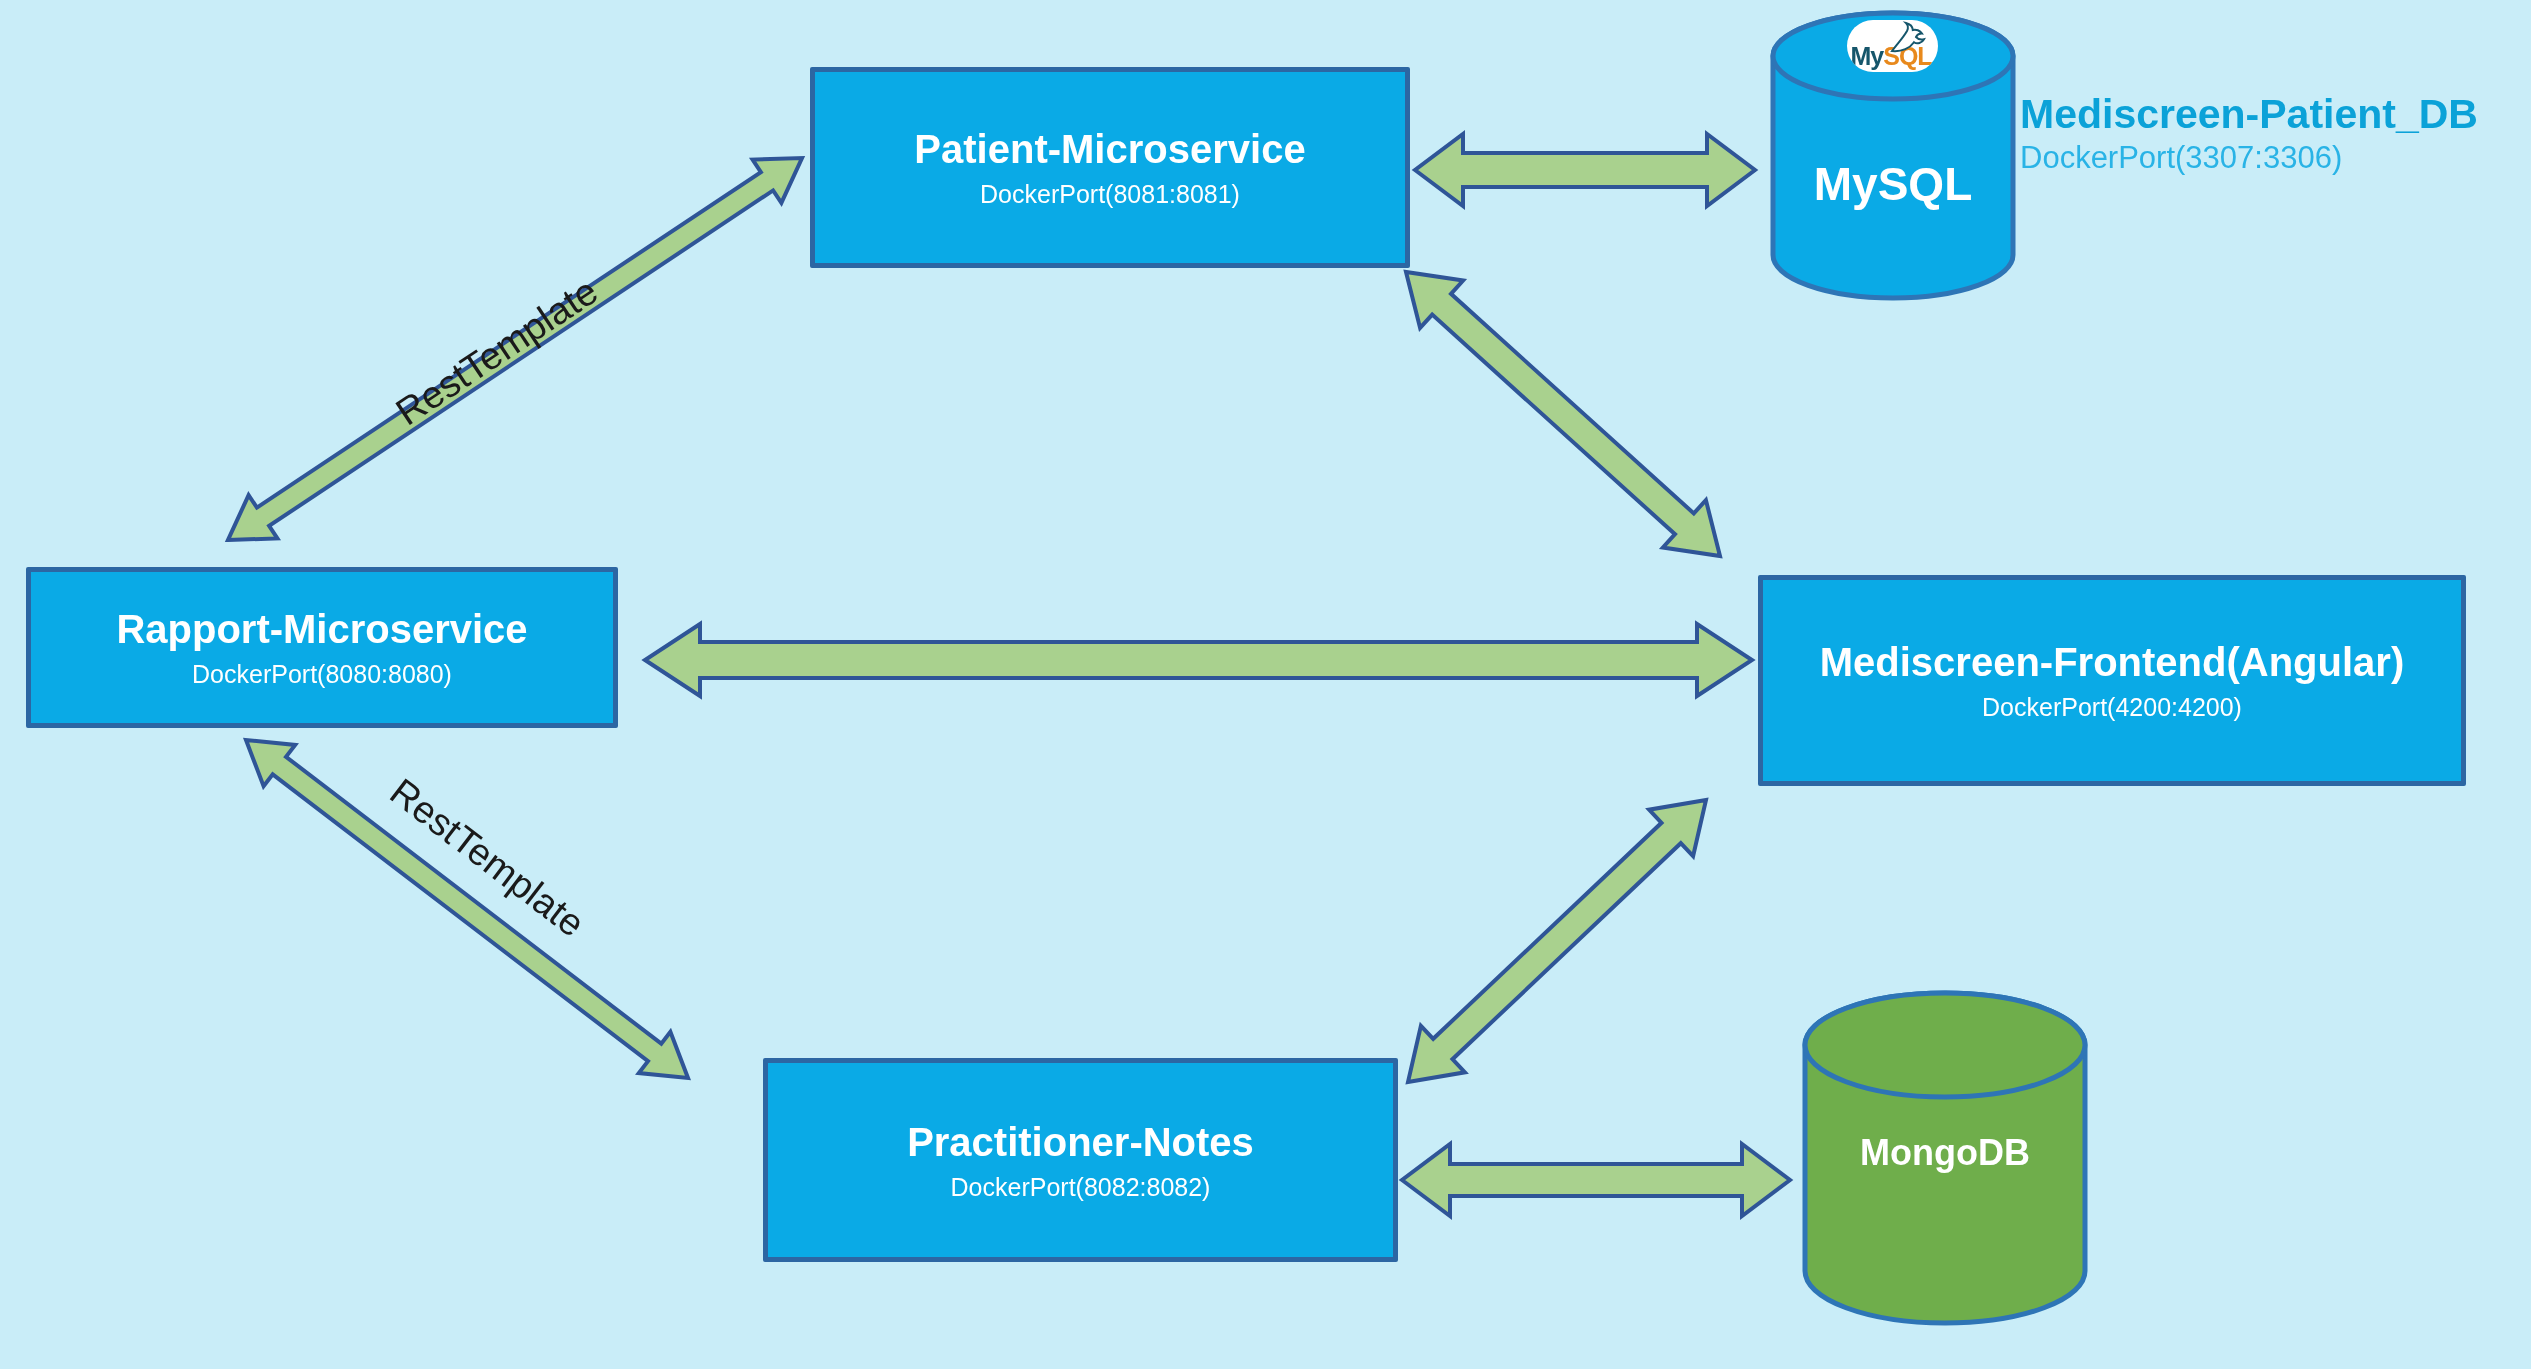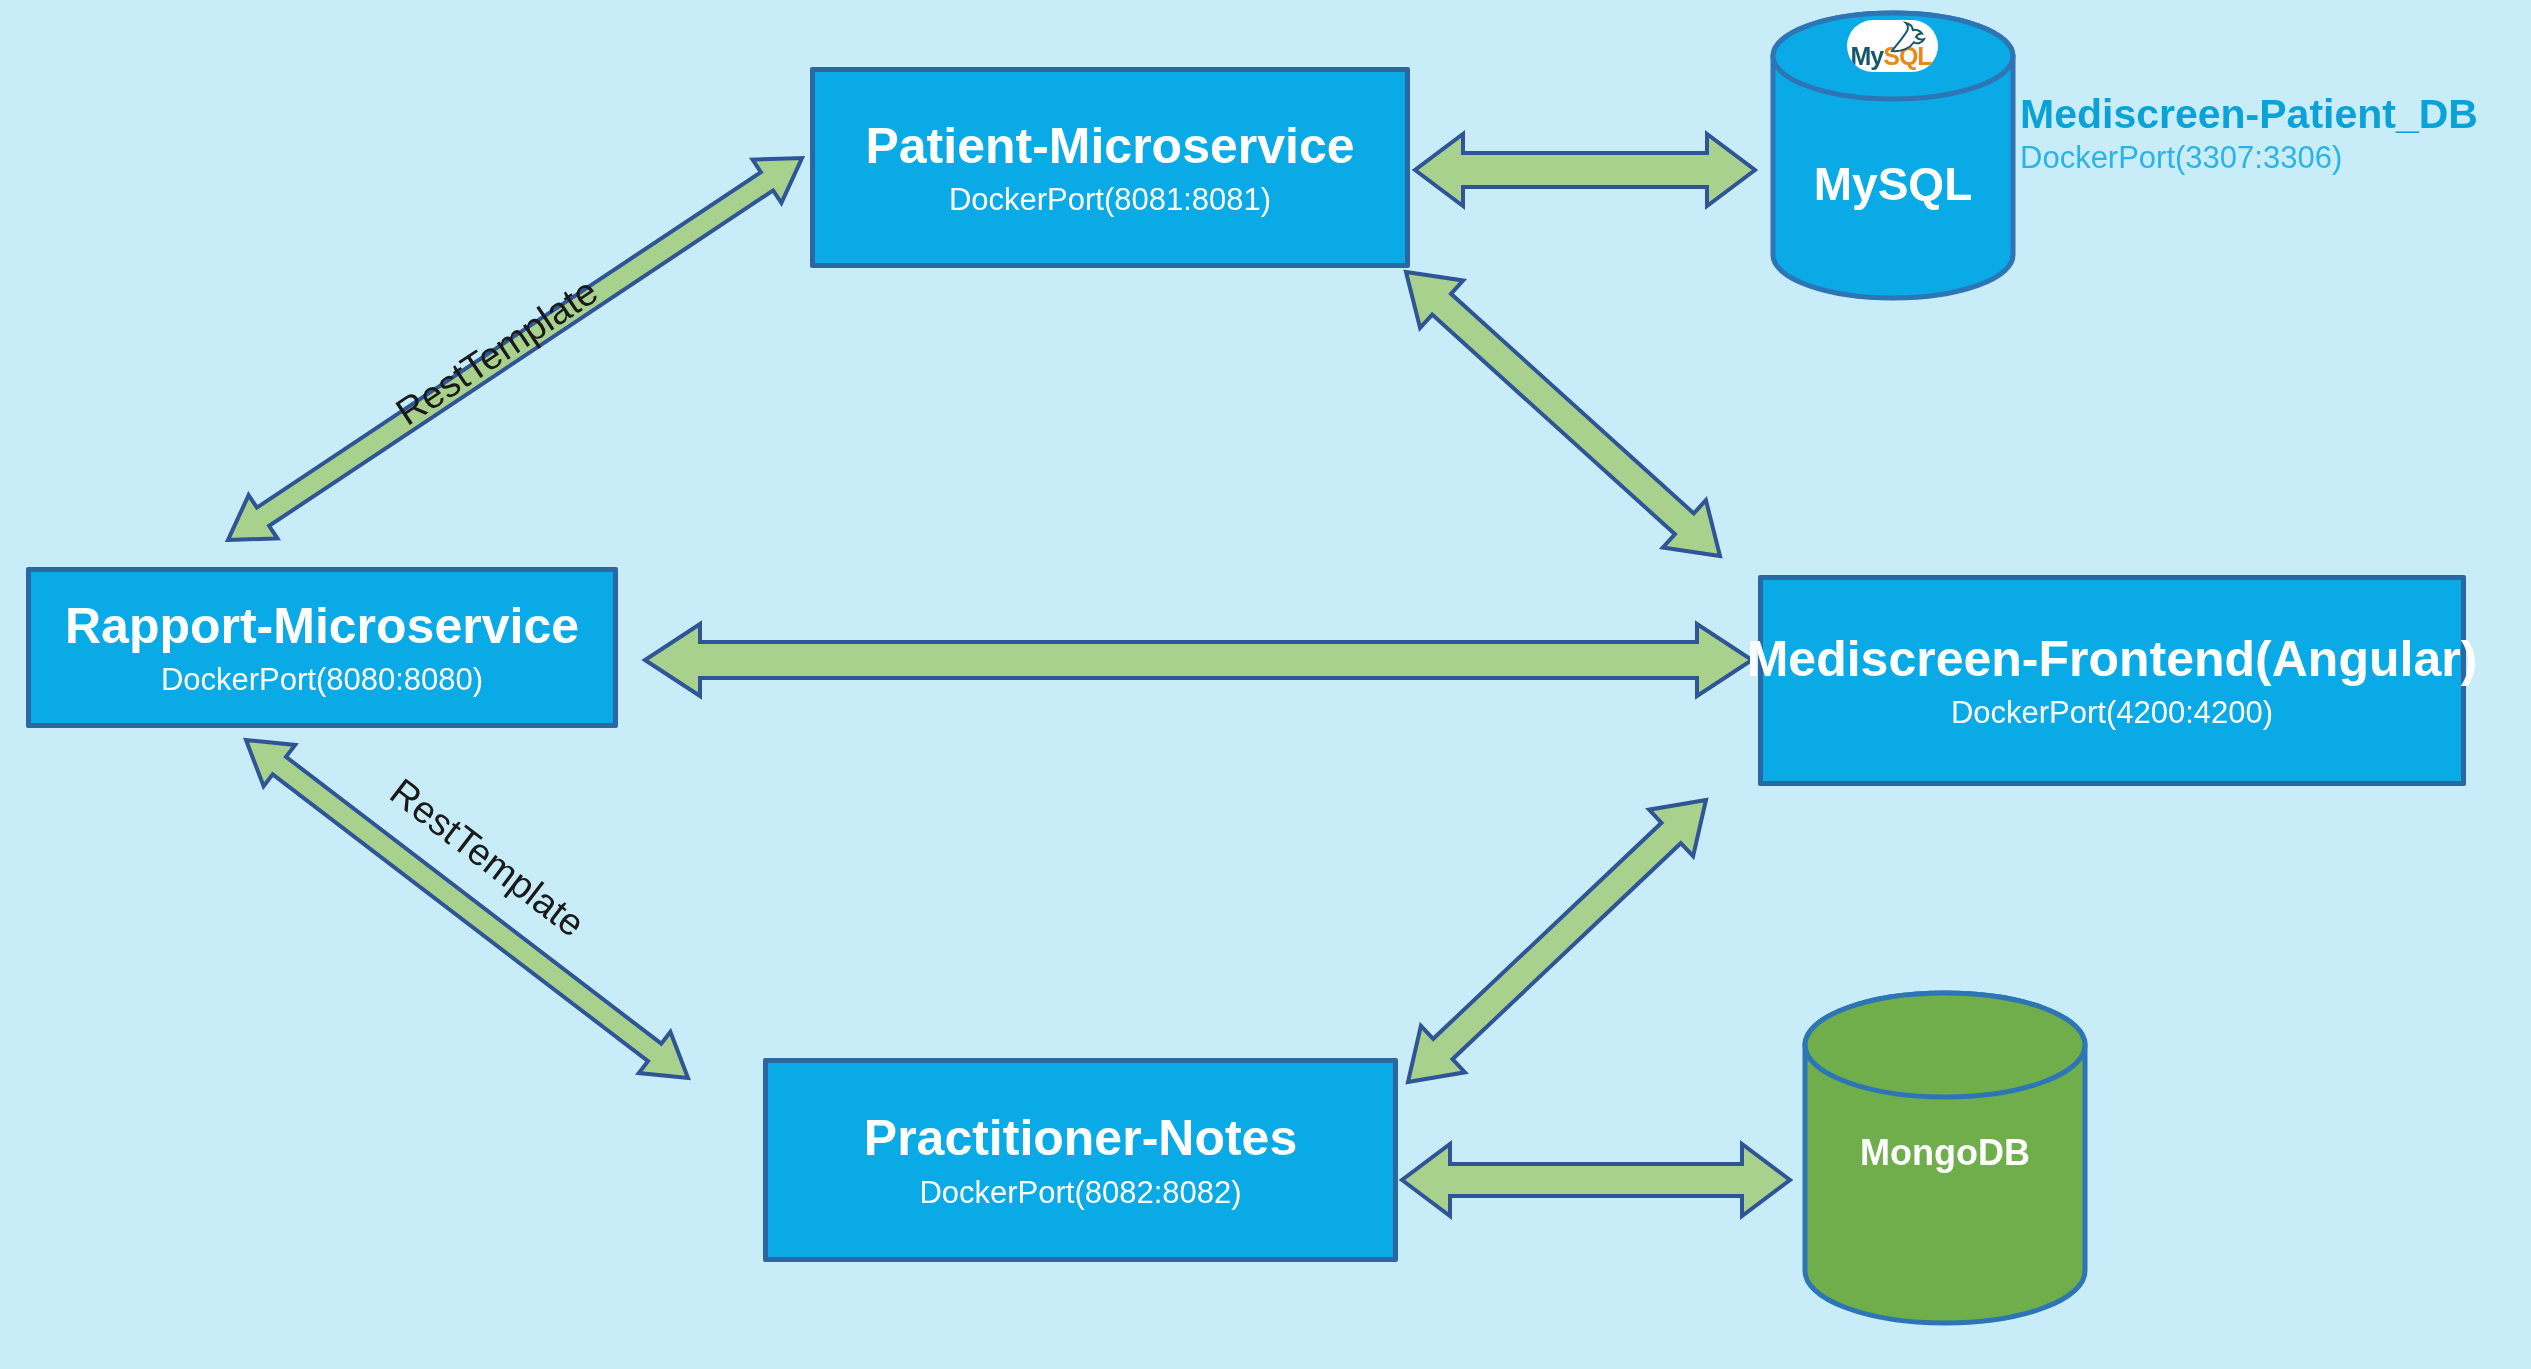--- a/index.html
+++ b/index.html
@@ -13,22 +13,22 @@
   
   .service-box{
     position:absolute;
     background:#0aaae6;
     border:5px solid #2c66a3;
     border-radius:2px;
     box-sizing:border-box;
     display:flex;flex-direction:column;align-items:center;justify-content:center;
     gap:12px;color:#ffffff;text-align:center;
   }
-  .box-title{font-size:50px;font-weight:bold;line-height:1.05;white-space:nowrap;}
-  .box-subtitle{font-size:31px;font-weight:normal;line-height:1.0;white-space:nowrap;}
+  .box-title{font-size:40px;font-weight:bold;line-height:1.05;white-space:nowrap;}
+  .box-subtitle{font-size:25px;font-weight:normal;line-height:1.0;white-space:nowrap;}
   #box-patient{left:810px;top:67px;width:600px;height:201px;}
   #box-rapport{left:26px;top:567px;width:592px;height:161px;}
   #box-frontend{left:1758px;top:575px;width:708px;height:211px;}
   #box-practitioner{left:763px;top:1058px;width:635px;height:204px;}
 
   
   .db-svg{position:absolute;}
   #db-mysql-svg{left:1768px;top:8px;width:250px;height:295px;}
   #db-mongo-svg{left:1800px;top:988px;width:290px;height:340px;}
   .cyl-blue{fill:#0aaae6;stroke:#2e75b6;stroke-width:5;}

